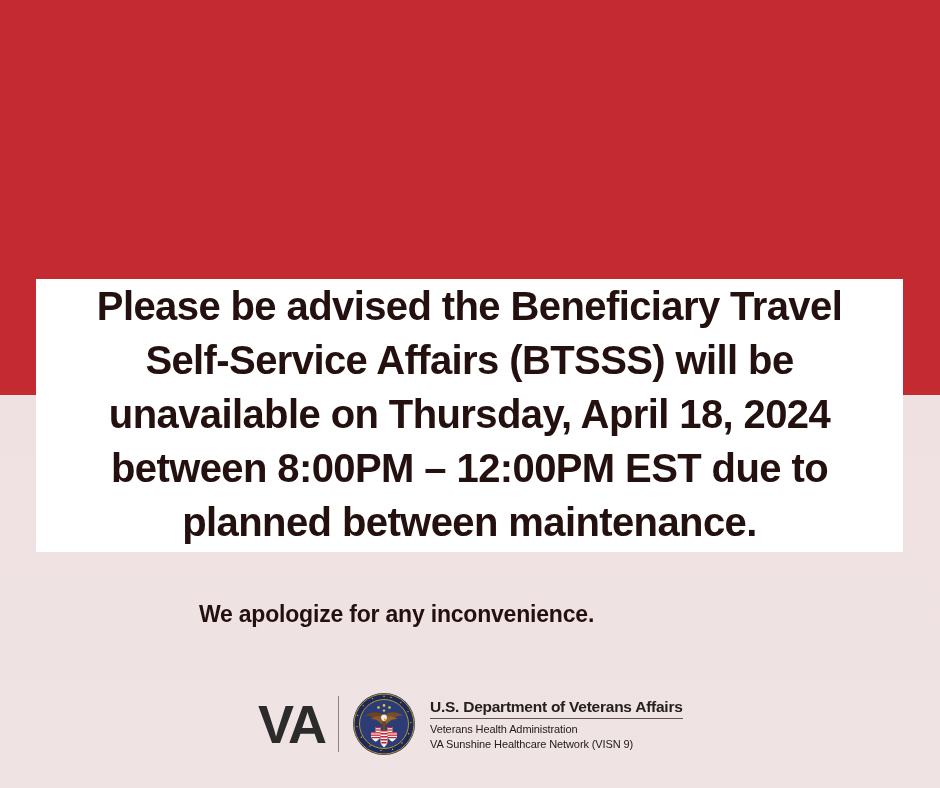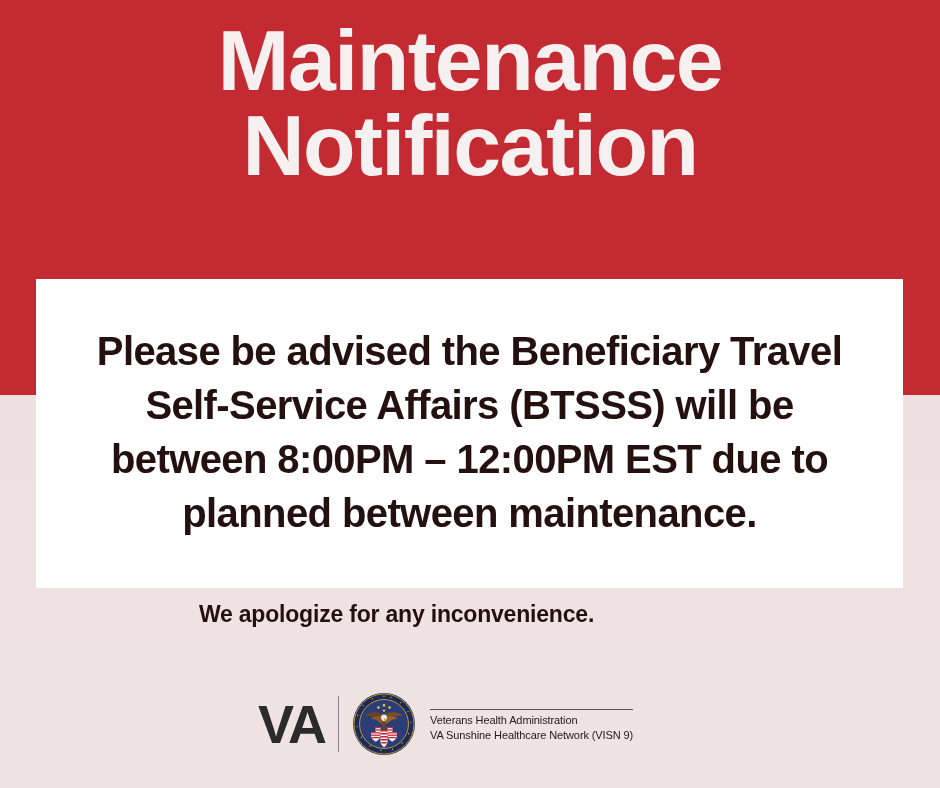--- a/index.html
+++ b/index.html
@@ -48,21 +48,21 @@
   }
   .headline .l1 { display: block; }
   .headline .l2 { display: block; }
 
   
   .notice-card {
     position: absolute;
     left: 36px;
     top: 279px;
     width: 867px;
-    height: 309px;
+    height: 273px;
     background: #FFFFFF;
     box-sizing: border-box;
     display: flex;
     align-items: center;
     justify-content: center;
   }
   .notice-text {
     width: 840px;
     text-align: center;
     color: #23100F;
@@ -146,29 +146,26 @@
     white-space: nowrap;
   }
 </style>
 </head>
 <body>
 
 <div id="poster">
 
   <div class="red-band"></div>
 
-  <div class="headline">
-    <span class="l1">Maintenance</span>
-    <span class="l2">Notification</span>
-  </div>
 
   <div class="notice-card">
     <div class="notice-text">
       <span>Please be advised the Beneficiary Travel</span>
       <span>Self-Service Affairs (BTSSS) will be</span>
+      <span>unavailable on Thursday, April 18, 2024</span>
       <span>between 8:00PM – 12:00PM EST due to</span>
       <span>planned between maintenance.</span>
     </div>
   </div>
 
   <div class="apology">We apologize for any inconvenience.</div>
 
   <div class="logo-lockup">
 
     <div class="va-mark">VA</div>
@@ -241,20 +238,21 @@
           <rect x="28.5" y="38" width="7" height="1.5"></rect>
           <rect x="28.5" y="41" width="7" height="1.5"></rect>
           <rect x="28.5" y="44" width="7" height="1.5"></rect>
           <rect x="28.8" y="47" width="6.4" height="1.5"></rect>
           <rect x="29.4" y="50" width="5.2" height="1.5"></rect>
         </g>
       </svg>
     </div>
 
     <div class="logo-text">
+      <div class="logo-title">U.S. Department of Veterans Affairs</div>
       <div class="logo-rule"></div>
       <div class="logo-sub">Veterans Health Administration</div>
       <div class="logo-sub">VA Sunshine Healthcare Network (VISN 9)</div>
     </div>
 
   </div>
 
 </div>
 
 </body></html>

